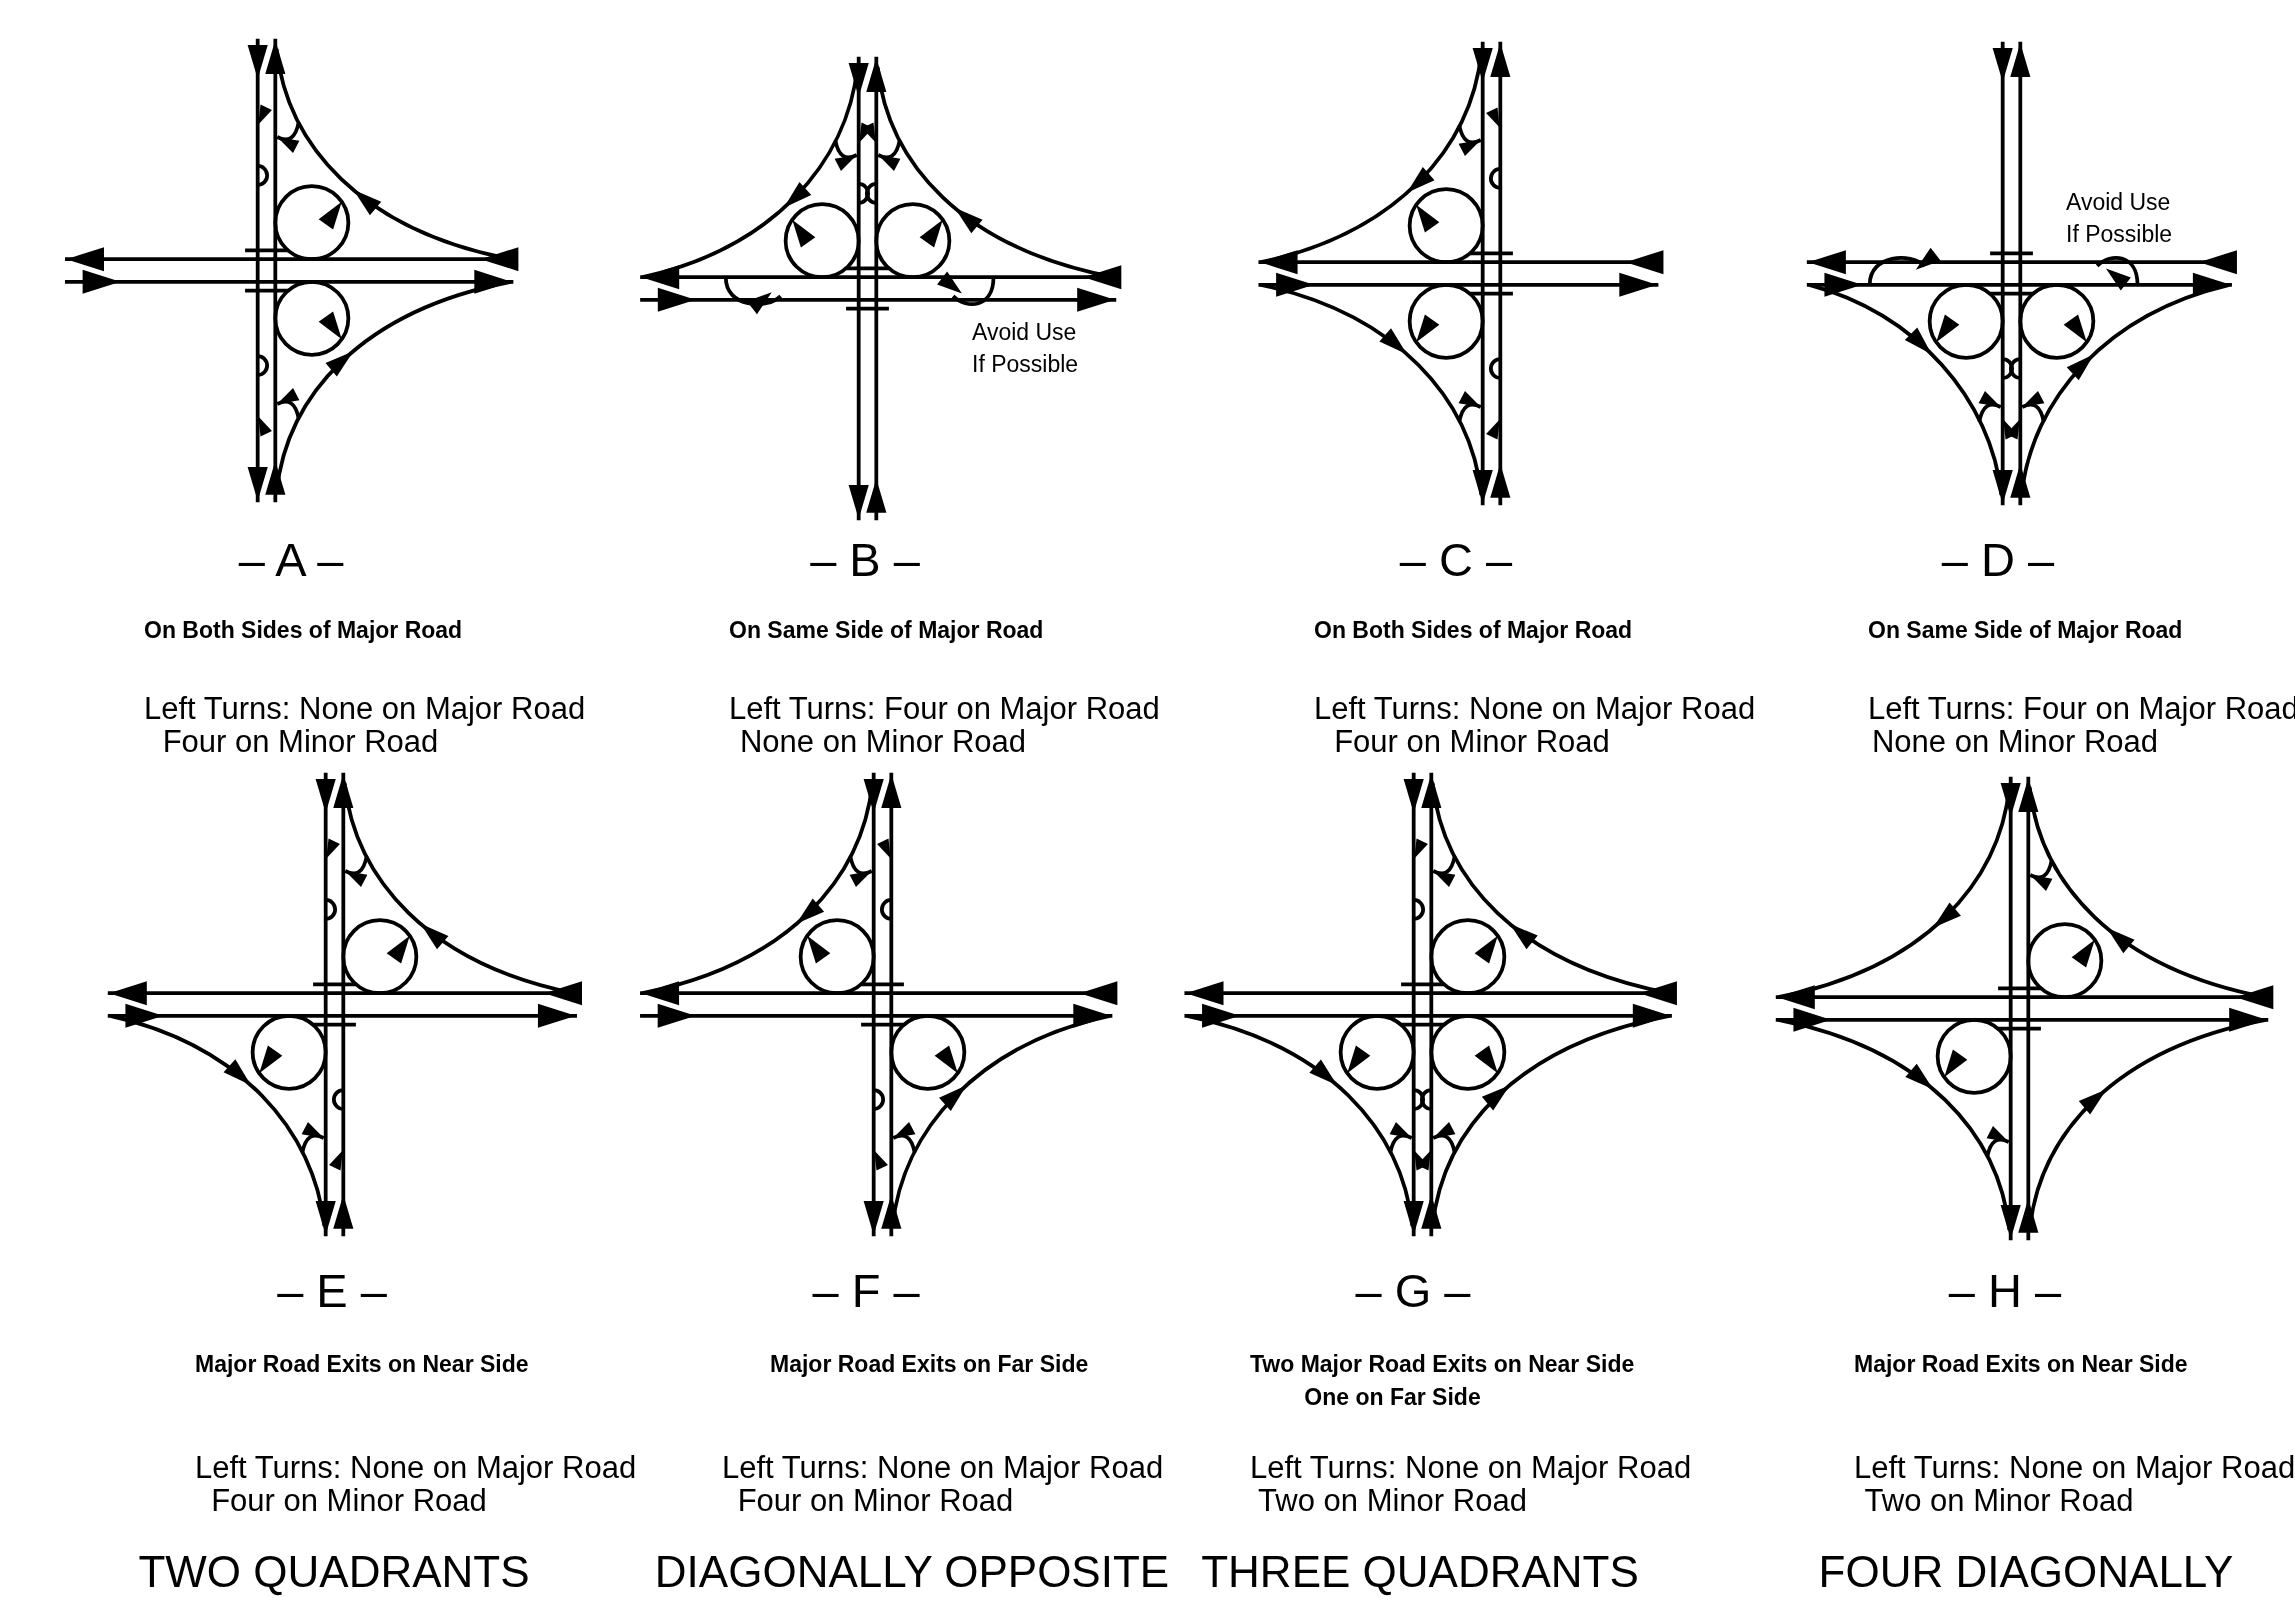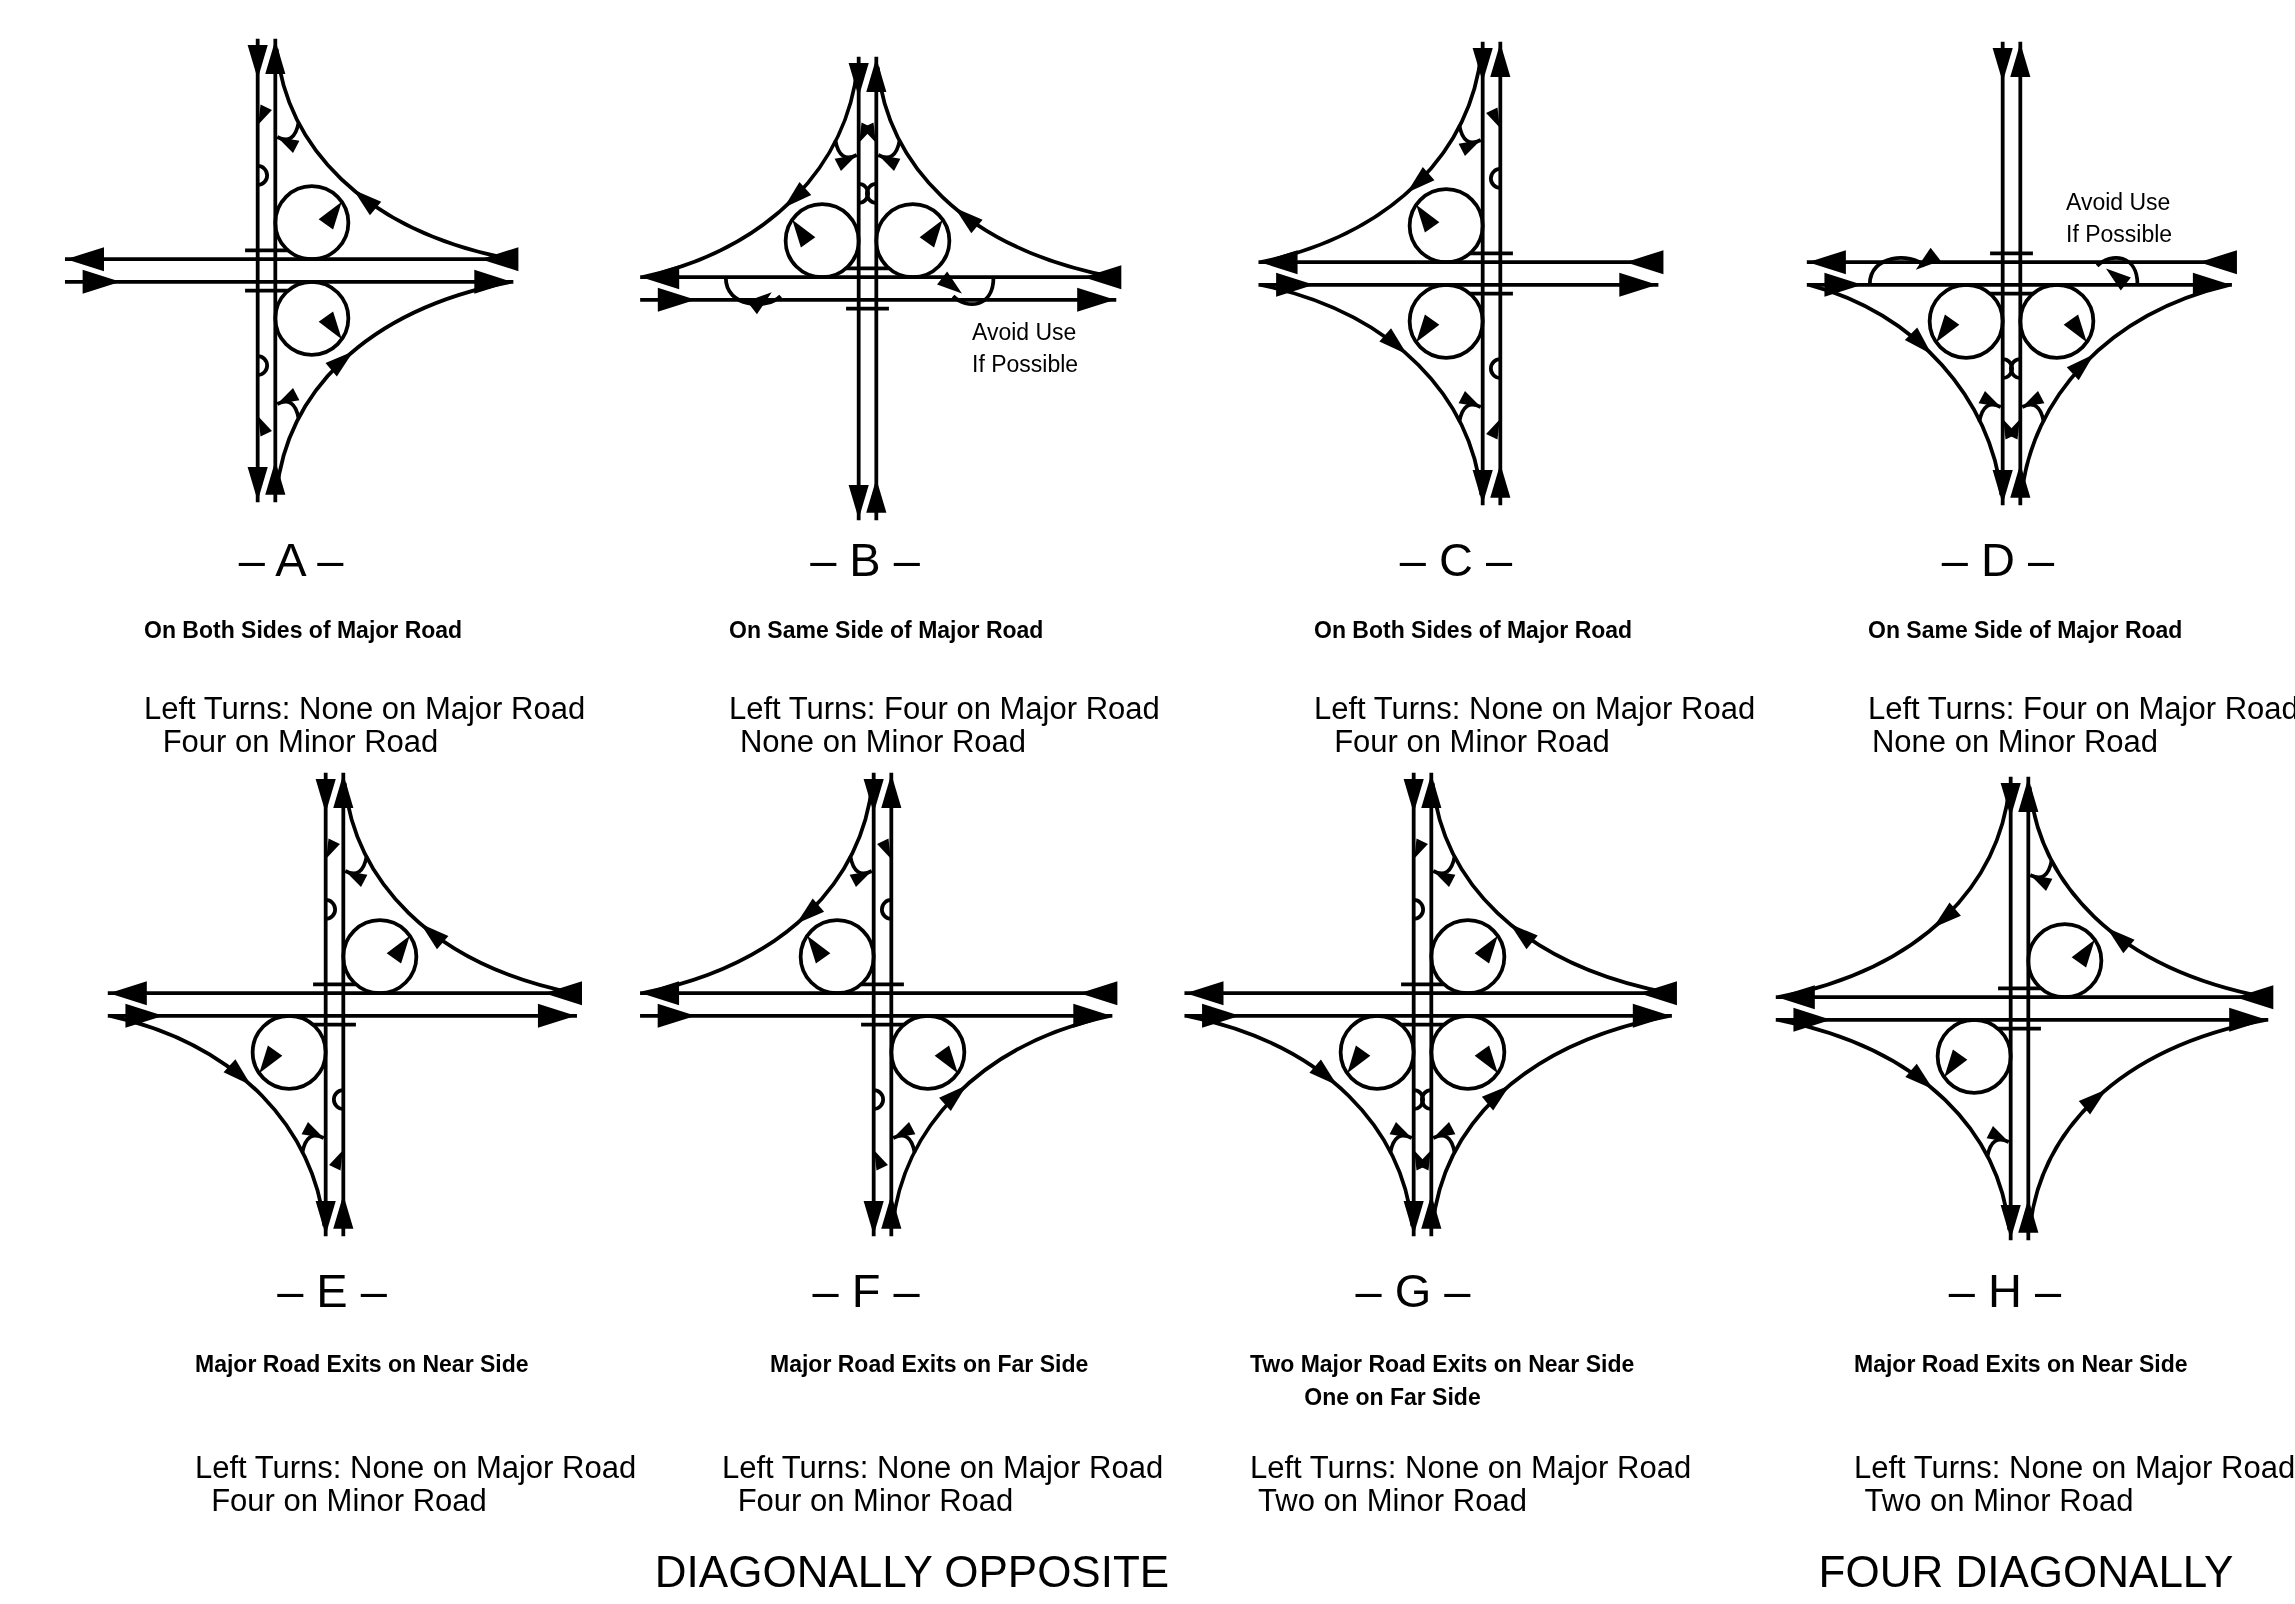--- a/index.html
+++ b/index.html
@@ -388,17 +388,19 @@
     <div class="fig-desc" style="left: 1854px; top: 1348px; width: 290px;">
       <div>Major Road Exits on Near Side</div>
       <div></div>
     </div>
     <div class="fig-lt" style="left: 1854px; top: 1438px; width: 290px;">
       <div class="lt1">Left Turns: None on Major Road</div>
       <div class="lt2">Two on Minor Road</div>
     </div>
   </div>
 
+  <div class="sheet-title" style="left: 334px;">TWO QUADRANTS</div>
   <div class="sheet-title" style="left: 912px;">DIAGONALLY OPPOSITE</div>
+  <div class="sheet-title" style="left: 1420px;">THREE QUADRANTS</div>
   <div class="sheet-title" style="left: 2026px;">FOUR DIAGONALLY</div>
 
 </div>
 
 
 </body></html>

